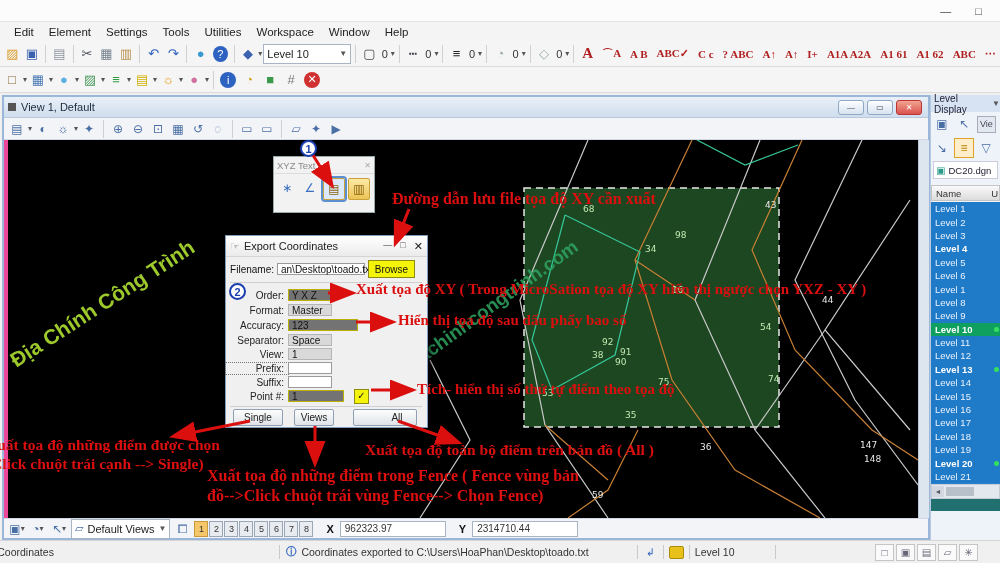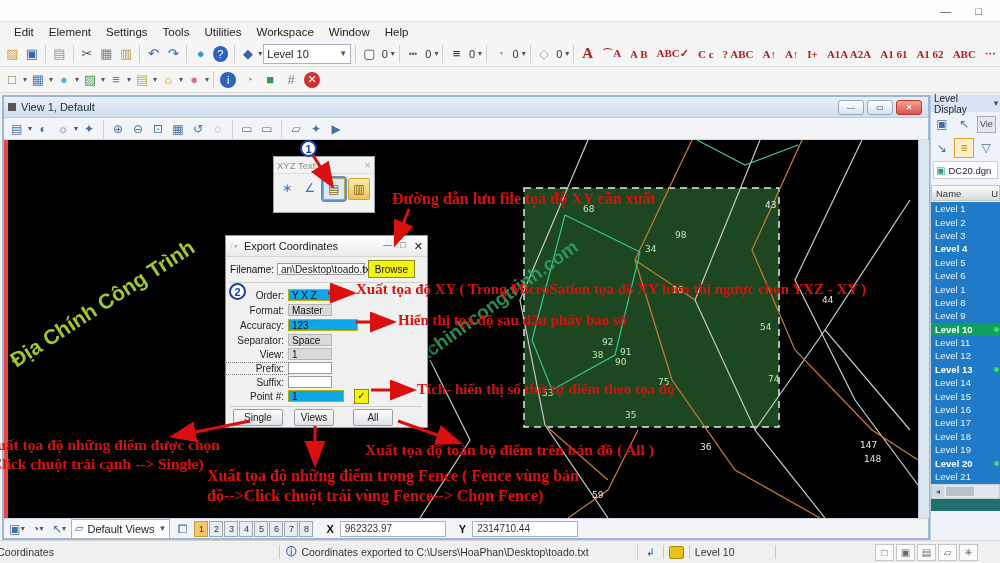--- a/index.html
+++ b/index.html
@@ -17,21 +17,21 @@
   .icon{width:20px;height:20px;display:inline-flex;align-items:center;justify-content:center;
     font-size:13px;border-radius:3px;}
   .tsep{width:1px;height:18px;background:#d0d0d0;margin:0 3px;}
   .combo{height:18px;background:#fff;border:1px solid #a9b4c2;display:inline-flex;align-items:center;
     font-size:11px;color:#222;padding:0 3px;gap:4px;}
   .carot{font-size:8px;color:#555;}
   .vnum{font-size:11px;color:#333;margin:0 2px;}
   .texttool{color:#b02020;font-family:"Liberation Serif",serif;font-weight:bold;font-size:11px;
     padding:0 4px;white-space:nowrap;}
   
-  #view{left:2px;top:95px;width:928px;height:445px;border:2px solid #9ab6d8;background:#ef4444;box-sizing:border-box;}
+  #view{left:2px;top:95px;width:928px;height:445px;border:2px solid #9ab6d8;background:#ec4899;box-sizing:border-box;}
   #vtitle{left:0;top:0;width:924px;height:21px;background:linear-gradient(#e9f0f8,#cfdded);
     display:flex;align-items:center;font-size:11px;color:#1a2a3a;padding-left:4px;box-sizing:border-box;border-bottom:1px solid #b9c9dd;}
   #vtitle .wc{margin-left:auto;display:flex;gap:3px;padding-right:6px;}
   .wcb{width:24px;height:13px;border:1px solid #8fa8c5;border-radius:3px;background:linear-gradient(#fdfefe,#d7e3f0);
     font-size:8px;color:#445;display:flex;align-items:center;justify-content:center;}
   .wcb.close{background:linear-gradient(#f2a490,#d9534f);color:#fff;border-color:#b33;}
   #vtoolbar{left:0;top:21px;width:924px;height:22px;background:#f2f4f7;display:flex;align-items:center;
     padding-left:4px;gap:2px;box-sizing:border-box;border-bottom:1px solid #cfd8e4;}
   .vicon{width:18px;height:18px;display:inline-flex;align-items:center;justify-content:center;font-size:12px;color:#4a6fa5;}
   #map{left:4px;top:43px;width:910px;height:378px;background:#000;overflow:hidden;}
@@ -59,21 +59,21 @@
   .xyzicon.blue{color:#3a6fc0;}
   
   #dlg{left:225px;top:235px;width:201px;height:191px;background:#f0f0f0;border:1px solid #7f9db9;
     box-shadow:3px 3px 6px rgba(0,0,0,.55);z-index:25;font-size:10px;color:#111;}
   #dlg .dt{height:20px;background:linear-gradient(#ffffff,#ebebeb);display:flex;align-items:center;
     padding:0 4px;font-size:11px;color:#222;border-bottom:1px solid #d5d5d5;}
   #dlg .dt .dbtns{margin-left:auto;display:flex;gap:8px;color:#555;font-size:9px;}
   .frow{position:absolute;display:flex;align-items:flex-end;height:13px;}
   .flabel{width:58px;text-align:right;padding-right:4px;color:#222;}
   .ffield{height:12px;border:1px solid #9a9a9a;display:flex;align-items:center;padding-left:3px;box-sizing:border-box;}
-  .yellow{background:#0ea5e9;border-color:#b9b106;}
+  .yellow{background:#737373;border-color:#b9b106;}
   .gray{background:#d9d9d9;border-color:#b5b5b5;}
   .white{background:#fff;}
   .dbtn{position:absolute;height:15px;border:1px solid #8fa0b5;border-radius:2px;
     background:linear-gradient(#fdfdfd,#dfe3e8);font-size:10px;display:flex;align-items:center;justify-content:center;color:#222;}
   #browse{position:absolute;left:142px;top:24px;width:45px;height:16px;background:#f4f40a;border:1px solid #8f8a10;
     font-size:10px;display:flex;align-items:center;justify-content:center;color:#111;}
   .chk{position:absolute;width:13px;height:13px;background:#f4f40a;border:1px solid #8f8a10;
     font-size:10px;line-height:12px;text-align:center;color:#222;}
   .badge{position:absolute;width:17px;height:17px;border-radius:50%;background:#fff;border:2.5px solid #1a3fb0;
     color:#1a3fb0;font-weight:bold;font-size:11px;display:flex;align-items:center;justify-content:center;z-index:42;box-sizing:border-box;}
@@ -373,21 +373,21 @@
     </div>
   <div class="frow" style="left:0;top:153px;">
       <span class="flabel">Point #:</span>
     <span class="ffield yellow" style="width:56px;">1</span>
     </div>
   <div class="chk" style="left:128px;top:153px;">✓</div>
   <div style="position:absolute;left:4px;top:170px;width:192px;border-top:1px solid #cfcfcf;"></div>
 
   <div class="dbtn" style="left:7px;top:173px;width:48px;">Single</div>
   <div class="dbtn" style="left:68px;top:173px;width:38px;">Views</div>
-  <div class="dbtn" style="left:127px;top:173px;width:38px;">All</div>
+  <div class="dbtn" style="left:127px;top:173px;width:38px;padding-left:24px;">All</div>
 </div>
 
 <div class="abs" id="rpanel">
   <div class="hd">
       <span>Level Display</span>
     <span class="carot">▼</span>
     </div>
   <div class="irow">
     <span class="ricon">▣</span>
     <span class="ricon">↖</span>

